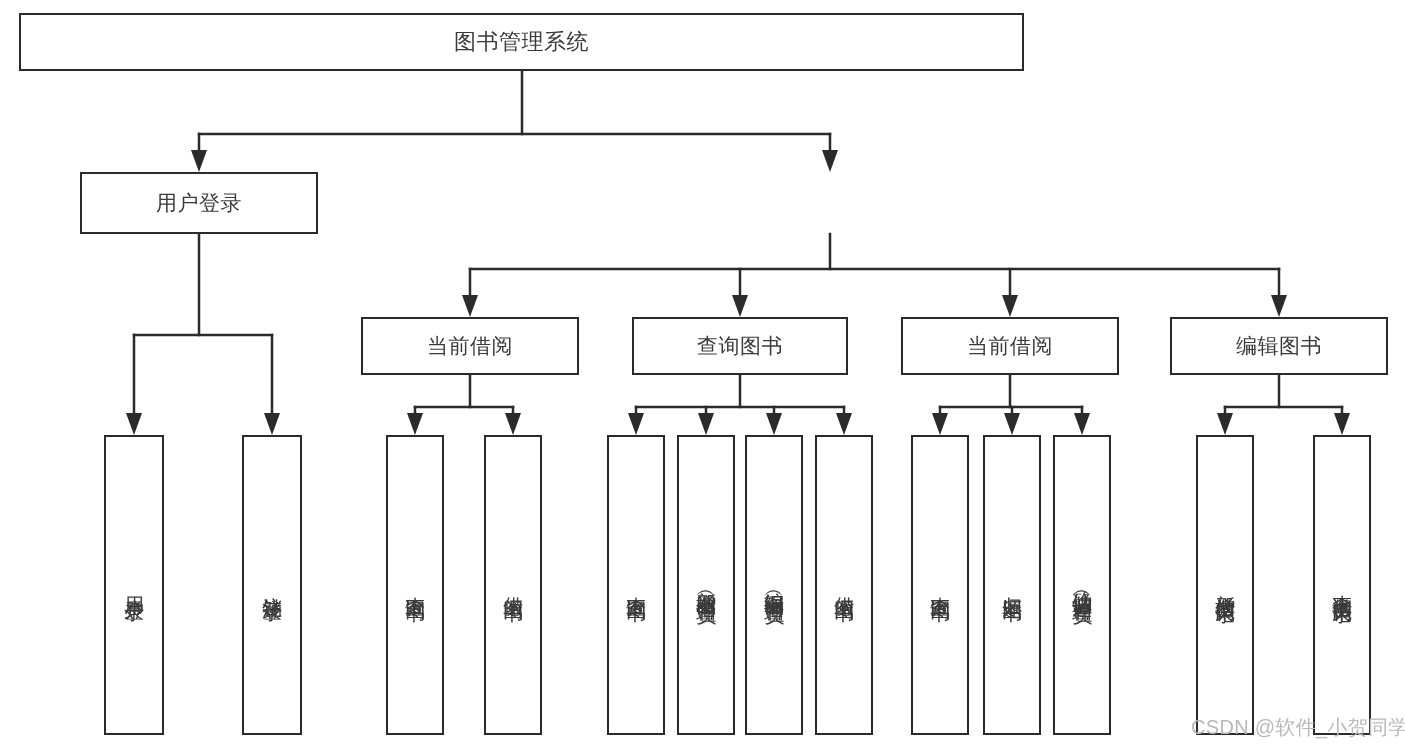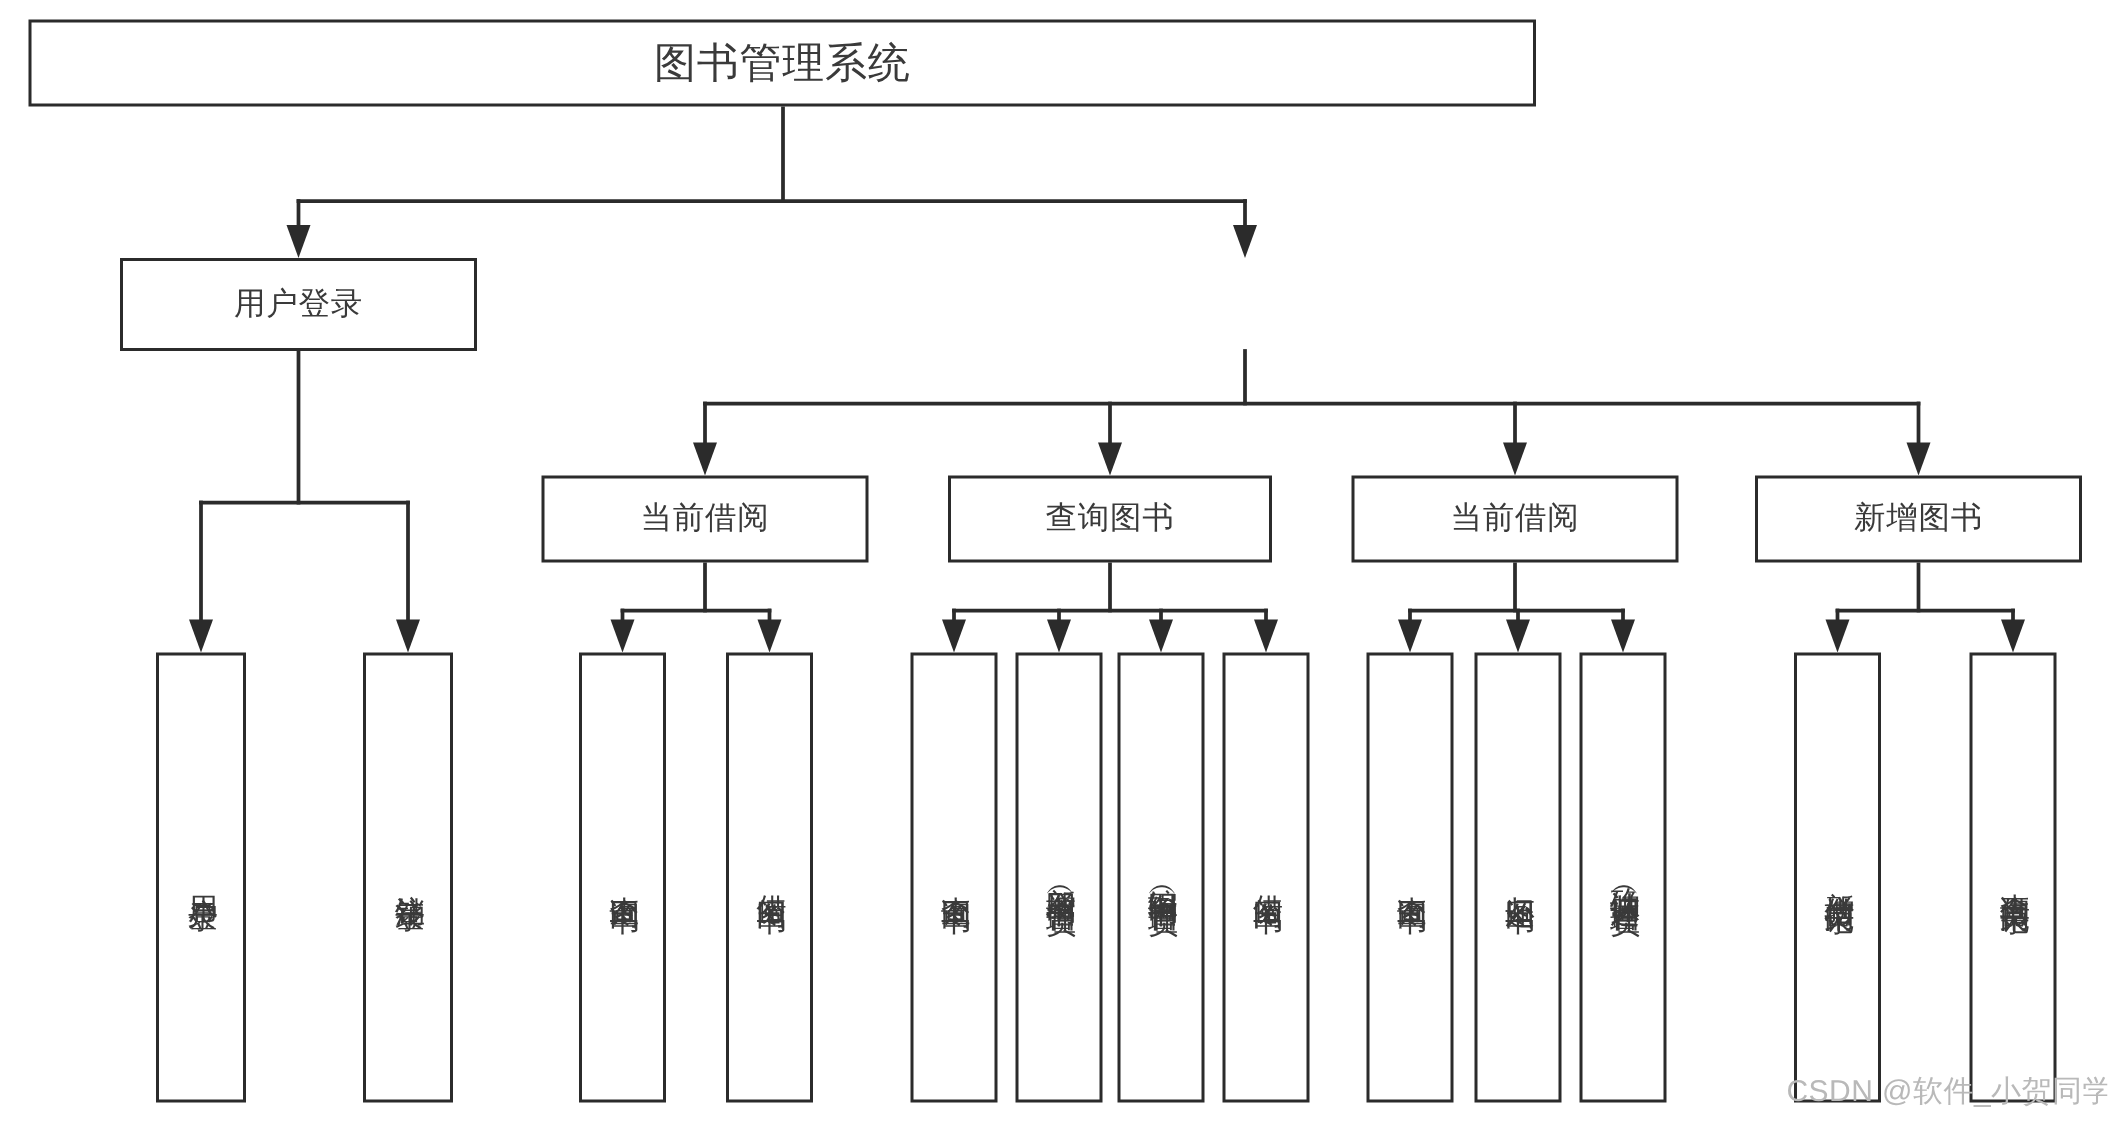--- a/index.html
+++ b/index.html
@@ -50,21 +50,21 @@
     letter-spacing: 2px;
     padding: 4px 0;
   }
   .node.vert > .vtext {
     writing-mode: vertical-rl;
     text-orientation: upright;
     display: block;
     white-space: nowrap;
   }
   .node.root {
-    font-size: 28px;
+    font-size: 22px;
   }
   .watermark {
     position: absolute;
     left: 1191px;
     top: 714px;
     font-size: 20px;
     color: #b9b9b9;
     white-space: nowrap;
     z-index: 5;
     letter-spacing: 0.3px;
@@ -130,21 +130,21 @@
       <polygon points="1334,413 1350,413 1342,435" fill="#2b2b2b"></polygon>
     </svg>
 
   <div class="node horiz root" id="node-root" style="left: 19px; top: 13px; width: 1005px; height: 58px;">图书管理系统</div>
 
   <div class="node horiz" id="node-l2-0" style="left: 80px; top: 172px; width: 238px; height: 62px;">用户登录</div>
 
   <div class="node horiz" id="node-l3-0" style="left: 361px; top: 317px; width: 218px; height: 58px;">当前借阅</div>
   <div class="node horiz" id="node-l3-1" style="left: 632px; top: 317px; width: 216px; height: 58px;">查询图书</div>
   <div class="node horiz" id="node-l3-2" style="left: 901px; top: 317px; width: 218px; height: 58px;">当前借阅</div>
-  <div class="node horiz" id="node-l3-3" style="left: 1170px; top: 317px; width: 218px; height: 58px;">新增图书</div>
+  <div class="node horiz" id="node-l3-3" style="left: 1170px; top: 317px; width: 218px; height: 58px;">编辑图书</div>
 
   <div class="node vert" id="node-leaf-0" style="left: 104px; top: 435px; width: 60px; height: 300px;">
       <span class="vtext">用户登录</span>
     </div>
   <div class="node vert" id="node-leaf-1" style="left: 242px; top: 435px; width: 60px; height: 300px;">
       <span class="vtext">注销登录</span>
     </div>
   <div class="node vert" id="node-leaf-2" style="left: 386px; top: 435px; width: 58px; height: 300px;">
       <span class="vtext">查询图书</span>
     </div>

